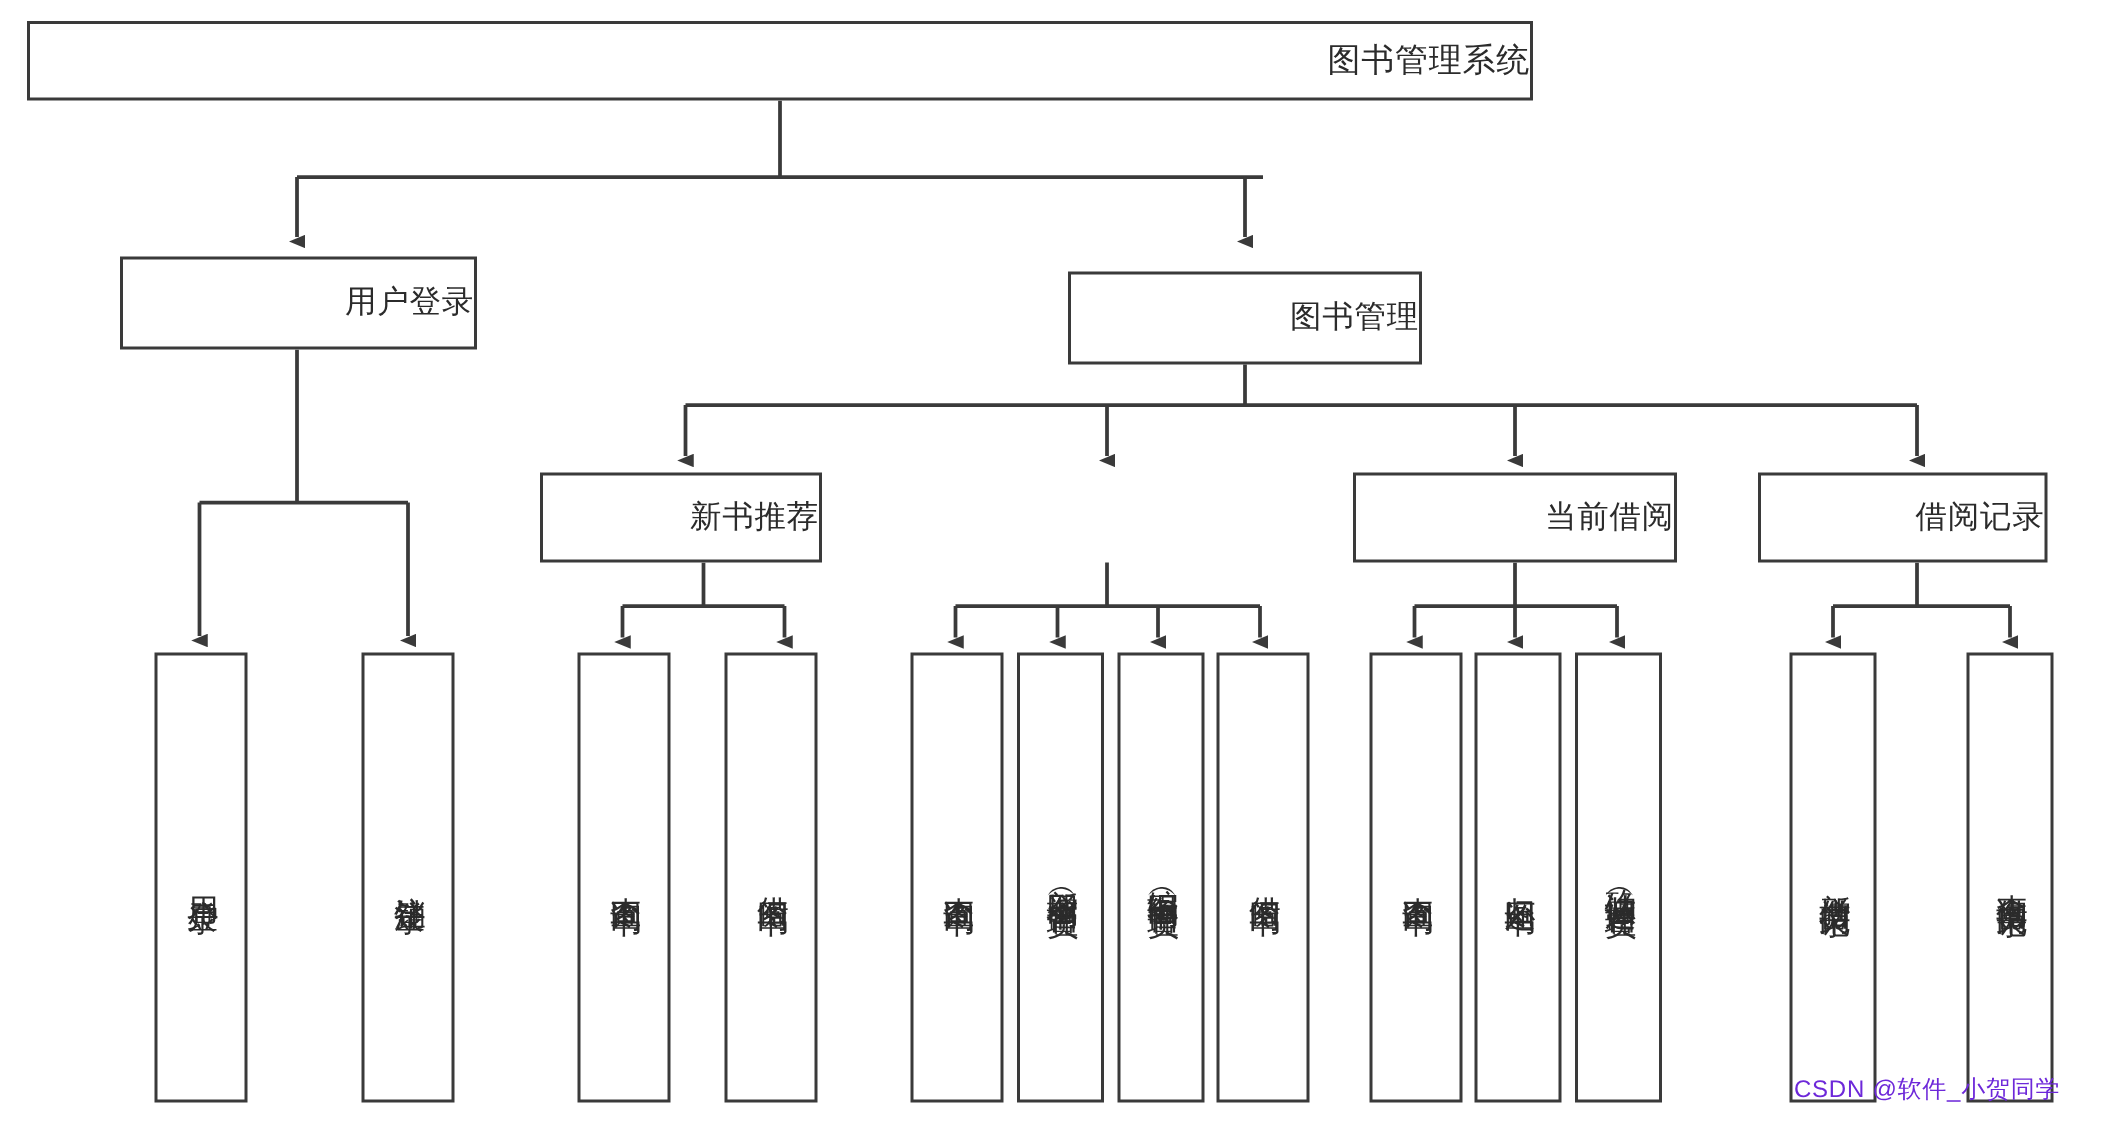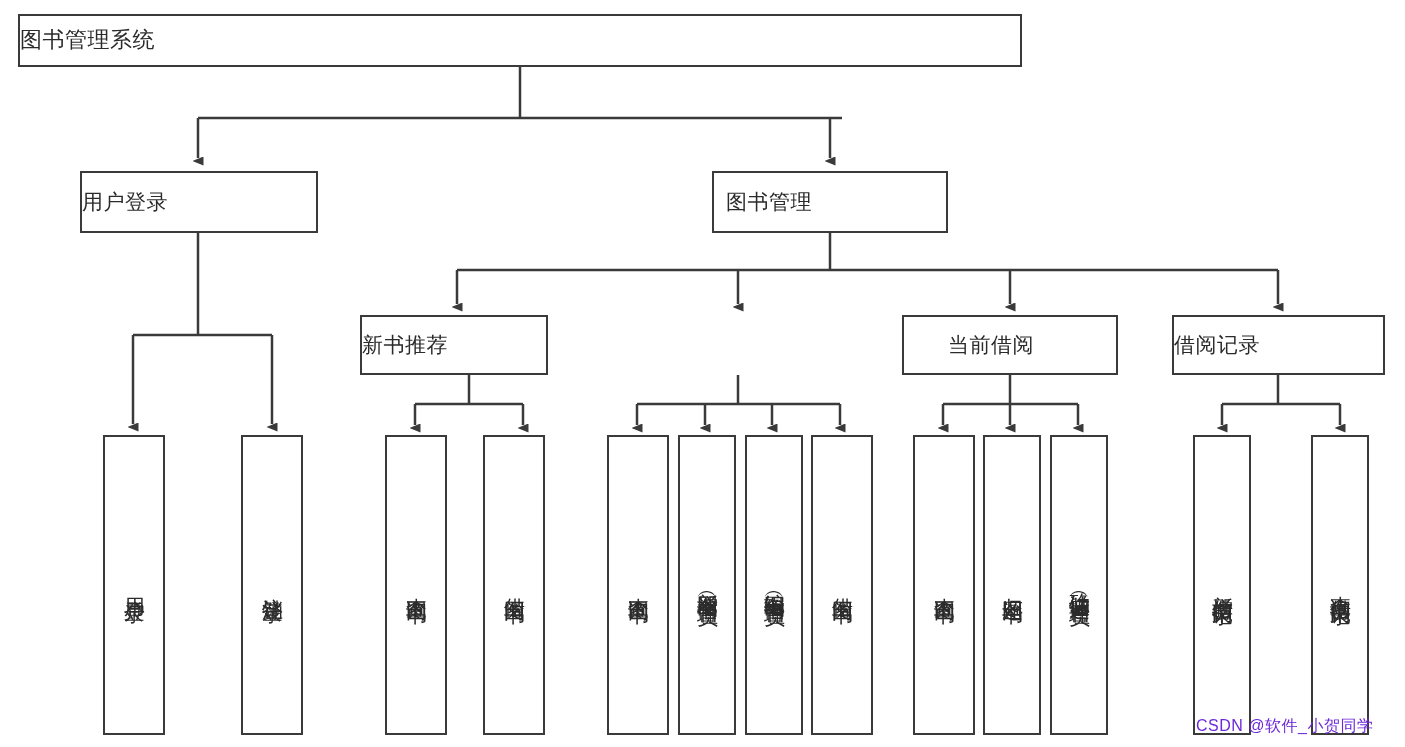--- a/index.html
+++ b/index.html
@@ -26,21 +26,21 @@
     height: 747px;
     pointer-events: none;
   }
   .node {
     position: absolute;
     box-sizing: border-box;
     border: 2.5px solid #3a3a3a;
     background: #ffffff;
     display: flex;
     align-items: center;
-    justify-content: flex-start;
+    justify-content: flex-end;
     color: #2b2b2b;
   }
   .node-label {
     display: block;
     text-align: center;
     color: #2b2b2b;
     letter-spacing: 0.5px;
   }
   
   .node.horiz .node-label {
@@ -130,31 +130,31 @@
     </g>
   </svg>
 
   <div class="node horiz root" style="left:18px; top:14px; width:1004px; height:53px;">
     <span class="node-label">图书管理系统</span>
   </div>
 
   <div class="node horiz" style="left:80px; top:171px; width:238px; height:62px;">
     <span class="node-label">用户登录</span>
   </div>
-  <div class="node horiz" style="left:712px; top:171px; width:236px; height:62px;padding-left:12px;">
+  <div class="node horiz" style="left:712px; top:181px; width:236px; height:62px;padding-left:12px;">
     <span class="node-label">图书管理</span>
   </div>
 
   <div class="node horiz" style="left:360px; top:315px; width:188px; height:60px;">
     <span class="node-label">新书推荐</span>
   </div>
   <div class="node horiz" style="left:902px; top:315px; width:216px; height:60px;padding-left:44px;">
     <span class="node-label">当前借阅</span>
   </div>
-  <div class="node horiz" style="left:1172px; top:315px; width:213px; height:60px;">
+  <div class="node horiz" style="left:1172px; top:315px; width:193px; height:60px;">
     <span class="node-label">借阅记录</span>
   </div>
 
   <div class="node vert" style="left:103px; top:435px; width:62px; height:300px;">
     <span class="node-label">用户登录</span>
   </div>
   <div class="node vert" style="left:241px; top:435px; width:62px; height:300px;">
     <span class="node-label">注销登录</span>
   </div>
 

